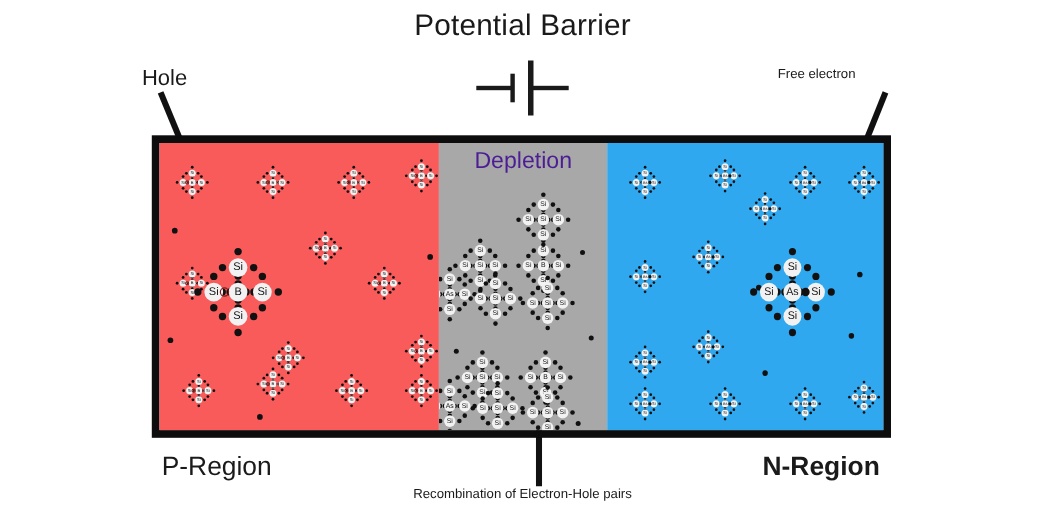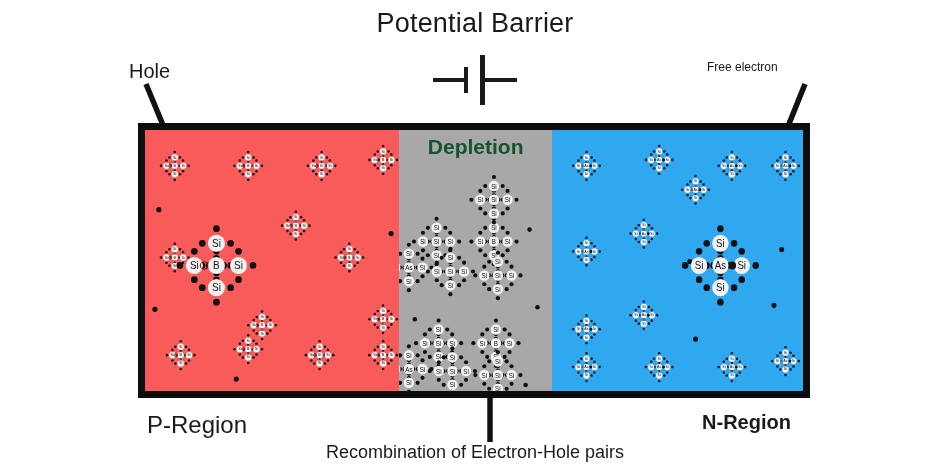--- a/index.html
+++ b/index.html
@@ -12,22 +12,22 @@
   }
   #stage{position:absolute;left:0;top:0;width:950px;height:475px;}
   .lbl{position:absolute;color:#1a1a1a;white-space:nowrap;}
   #title{
     left:0;top:8px;width:950px;text-align:center;
     font-size:27px;letter-spacing:.2px;
   }
   #hole-label{left:129px;top:60px;font-size:20px;}
   #electron-label{left:707px;top:60px;font-size:12px;}
   #p-label{left:0;top:411px;width:394px;text-align:center;font-size:24px;font-weight:normal;}
-  #n-label{left:543px;top:411px;width:407px;text-align:center;font-size:20px;font-weight:bold;}
-  #recomb-label{left:0;top:442px;width:950px;text-align:center;font-size:18px;}
+  #n-label{left:543px;top:411px;width:407px;text-align:center;font-size:24px;font-weight:bold;}
+  #recomb-label{left:0;top:442px;width:950px;text-align:center;font-size:12px;}
 
   
   #barrier{position:absolute;left:433px;top:55px;width:84px;height:50px;}
   #barrier .wireL{position:absolute;left:0;top:23px;width:33px;height:4px;background:#1a1a1a;}
   #barrier .wireR{position:absolute;left:51px;top:23px;width:33px;height:4px;background:#1a1a1a;}
   #barrier .plateShort{position:absolute;left:31px;top:12px;width:4px;height:26px;background:#1a1a1a;}
   #barrier .plateTall{position:absolute;left:47px;top:0px;width:5px;height:50px;background:#1a1a1a;}
 
   
   #device{
@@ -37,21 +37,21 @@
     box-sizing:border-box;
     display:flex;
   }
   .region{position:relative;height:100%;overflow:hidden;}
   #p-region{width:38.6%;}
   #d-region{width:23.3%;}
   #n-region{flex:1;}
 
   #dep-title{
     position:absolute;left:0;top:4px;width:100%;
-    text-align:center;font-size:21px;font-weight:bold;color:#14532d;
+    text-align:center;font-size:21px;font-weight:normal;color:#4c1d95;
     line-height:1.25;z-index:5;pointer-events:none;
   }
 
   .lattice{position:absolute;left:0;top:0;width:100%;height:100%;}
 
   
   .arrow{position:absolute;}
   #hole-arrow{left:140px;top:78px;width:100px;height:195px;}
   #electron-arrow{left:710px;top:78px;width:110px;height:185px;}
   #recomb-arrow{left:460px;top:330px;width:60px;height:115px;}

